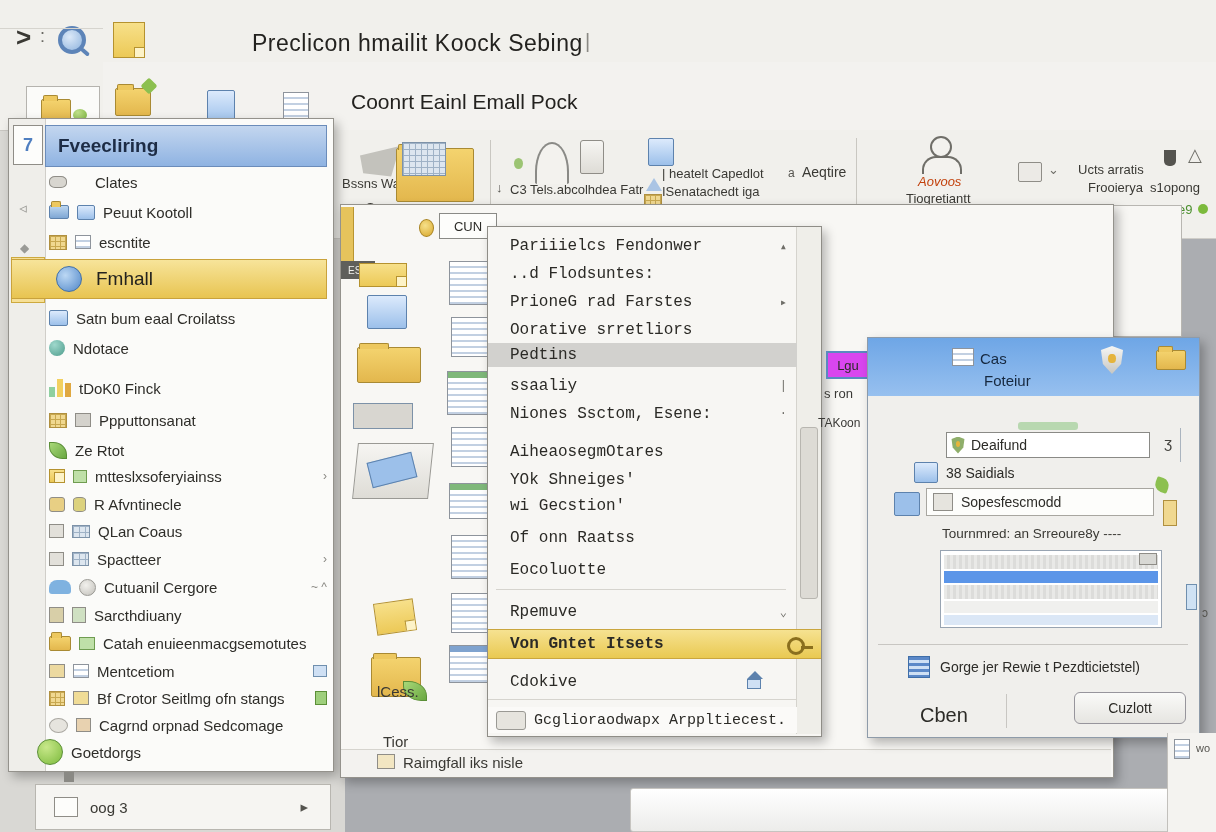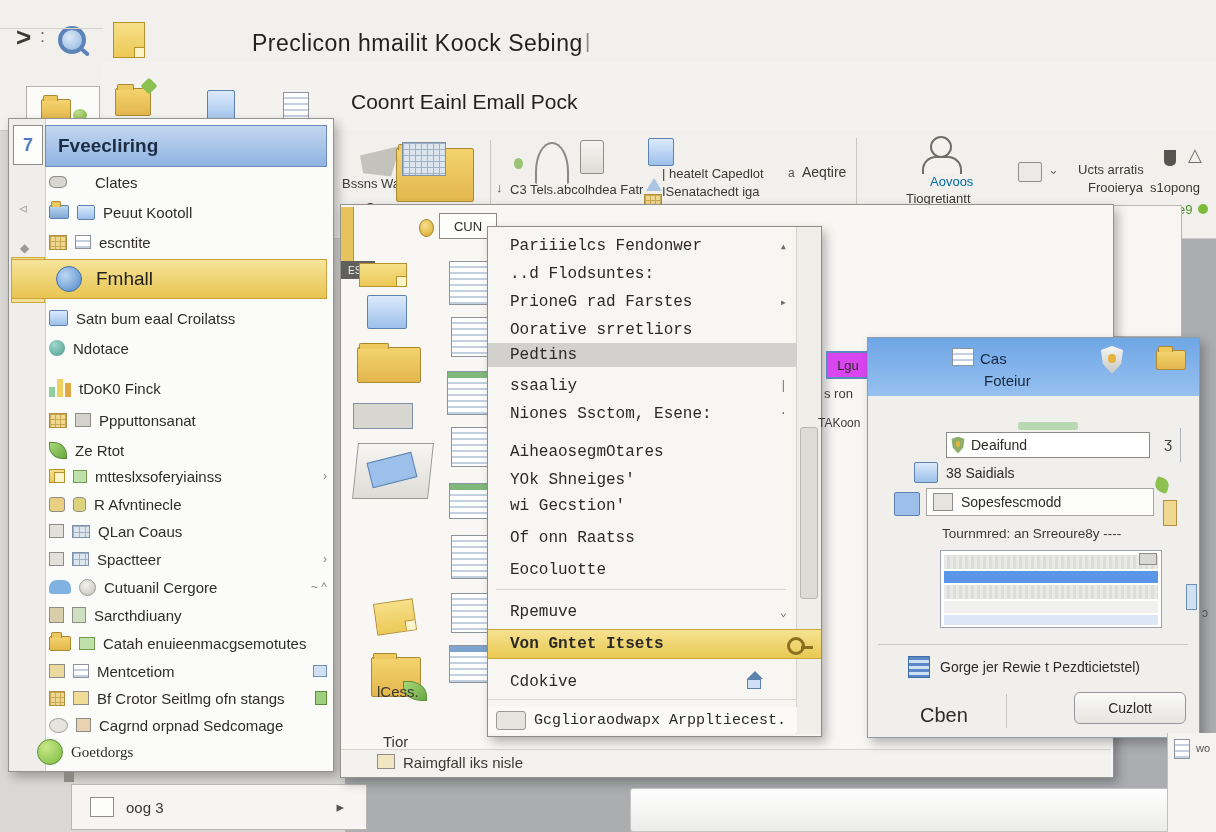--- a/index.html
+++ b/index.html
@@ -94,21 +94,21 @@
     <span class="grid" style="left:314px;top:64px;width:18px;height:11px;"></span>
     <span class="t" style="left:332px;top:54px;font-size:13px;color:#3a3934;">ISenatachedt iga</span>
 
     <span class="t" style="left:458px;top:36px;font-size:12px;color:#55544f;">a</span>
     <span class="t" style="left:472px;top:34px;font-size:14px;color:#3a3934;">Aeqtire</span>
 
     <div class="vsep" style="left:526px;top:8px;height:86px;"></div>
 
     <span class="ball" style="left:600px;top:6px;width:18px;height:18px;border:2px solid #6f6e68;background:#f3f2ee;"></span>
     <span class="abs" style="left:592px;top:26px;width:36px;height:16px;border:2px solid #6f6e68;border-bottom:0;border-radius:14px 14px 0 0;background:#f3f2ee;"></span>
-    <span class="t" style="left:600px;top:44px;font-size:13px;color:#0369a1;">Aovoos</span>
+    <span class="t" style="left:588px;top:44px;font-size:13px;color:#c2410c;font-style:italic;">Aovoos</span>
     <span class="t" style="left:576px;top:61px;font-size:13px;color:#3a3934;">Tiogretiantt</span>
 
     <span class="mi" style="left:688px;top:32px;width:24px;height:20px;background:#eceae6;border-radius:2px;"></span>
     <span class="t" style="left:718px;top:32px;font-size:13px;color:#6f6e68;">⌄</span>
     <span class="t" style="left:748px;top:32px;font-size:13px;color:#3a3934;">Ucts arratis</span>
     <span class="t" style="left:758px;top:50px;font-size:13px;color:#3a3934;">Frooierya</span>
 
     <span class="mi" style="left:834px;top:20px;width:12px;height:16px;background:#55544f;border-radius:0 0 5px 5px;border:0;"></span>
     <span class="t" style="left:858px;top:14px;font-size:18px;color:#6f6e68;">△</span>
     <span class="t" style="left:820px;top:50px;font-size:13px;color:#3a3934;">s1opong</span>
@@ -233,28 +233,28 @@
       <span class="grid" style="position:relative;display:inline-block;width:16px;height:15px;"></span>
       <span class="mi" style="position:relative;display:inline-block;width:16px;height:14px;background:#f0dc96;"></span>
       <span>Bf Crotor Seitlmg ofn stangs</span>
       <span class="mi mk" style="position:relative;display:inline-block;width:12px;height:14px;background:#9ecf7c;border-color:#5b8f37;"></span>
     </div>
     <div class="srow" style="top:593px;">
       <span class="ball" style="position:relative;display:inline-block;width:17px;height:13px;background:#e6e4de;border:1px solid #aaa8a2;"></span>
       <span class="mi" style="position:relative;display:inline-block;width:15px;height:14px;background:#e8d2b0;"></span>
       <span>Cagrnd orpnad Sedcomage</span>
     </div>
-    <div class="srow" style="top:620px;left:28px;font-family:Liberation Serif, serif;">
+    <div class="srow" style="top:620px;left:28px;">
       <span class="ball" style="position:relative;display:inline-block;width:24px;height:24px;background:radial-gradient(circle at 35% 30%,#c8e88a,#7cba3c);border:1px solid #5b8f37;"></span>
       <span>Goetdorgs</span>
     </div>
   </div>
 
   <span class="mi" style="left:64px;top:772px;width:10px;height:10px;background:#8a8984;border:0;"></span>
-  <div class="abs" style="left:35px;top:784px;width:296px;height:46px;background:#f6f5f2;border:1px solid #b8b6b0;box-sizing:border-box;display:flex;align-items:center;margin-left:36px;">
+  <div class="abs" style="left:35px;top:784px;width:296px;height:46px;background:#f6f5f2;border:1px solid #b8b6b0;box-sizing:border-box;display:flex;align-items:center;">
     <span class="mi" style="position:relative;display:inline-block;margin-left:18px;width:24px;height:20px;background:#fdfdfb;"></span>
     <span style="margin-left:12px;font-size:15px;color:#3a3934;">oog 3</span>
     <span style="margin-left:auto;margin-right:22px;font-size:15px;color:#55544f;">▸</span>
   </div>
 
   <div class="win" style="left:340px;top:204px;width:772px;height:572px;">
     <div class="abs" style="left:0;top:2px;width:12px;height:54px;background:#e6c35c;border-right:1px solid #b99531;"></div>
     <div class="abs" style="left:0;top:56px;width:34px;height:18px;background:#5f5f5b;color:#f0f0ec;font-size:10px;display:flex;align-items:center;justify-content:center;">
       <span>ESE</span>
     </div>

